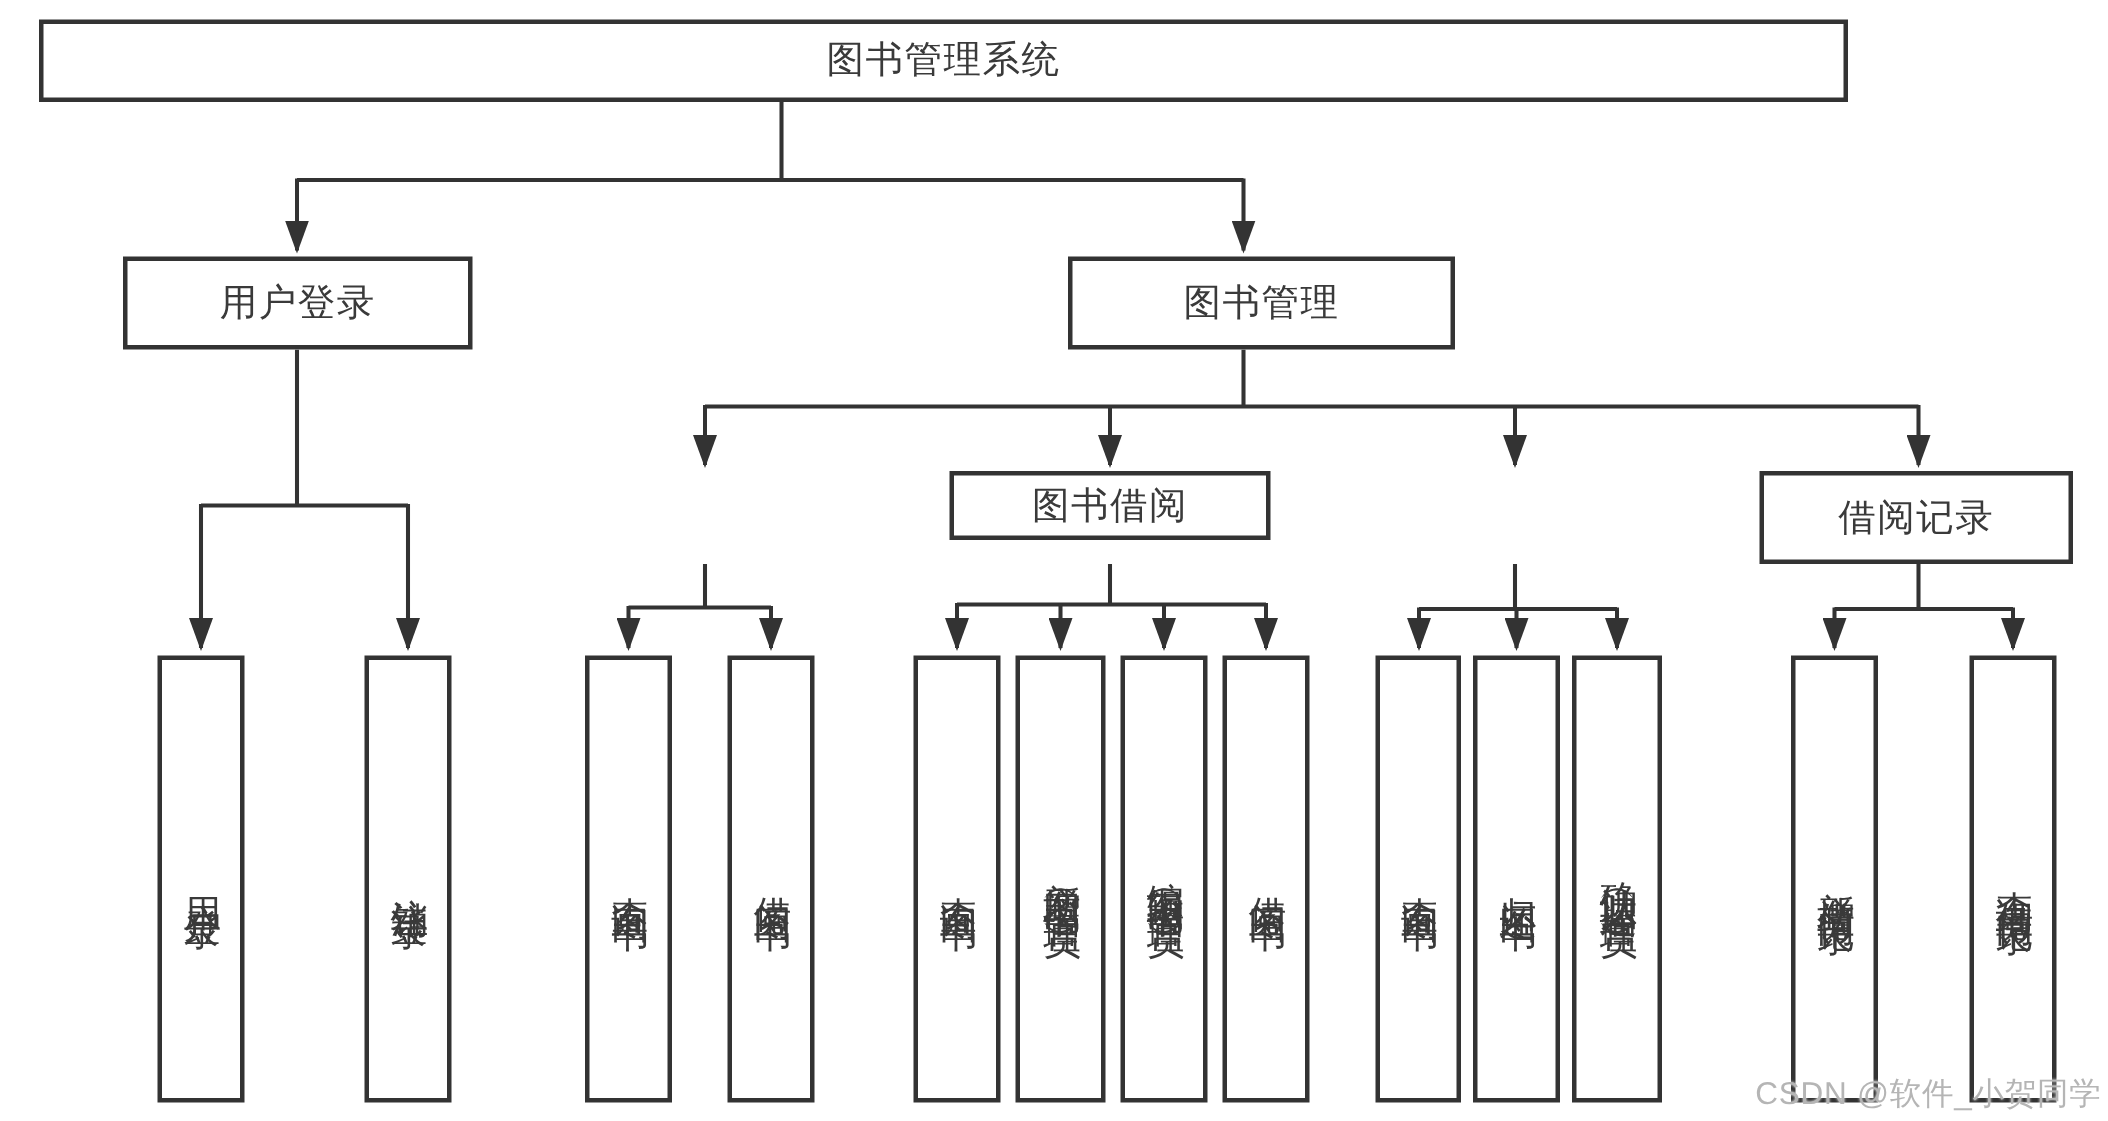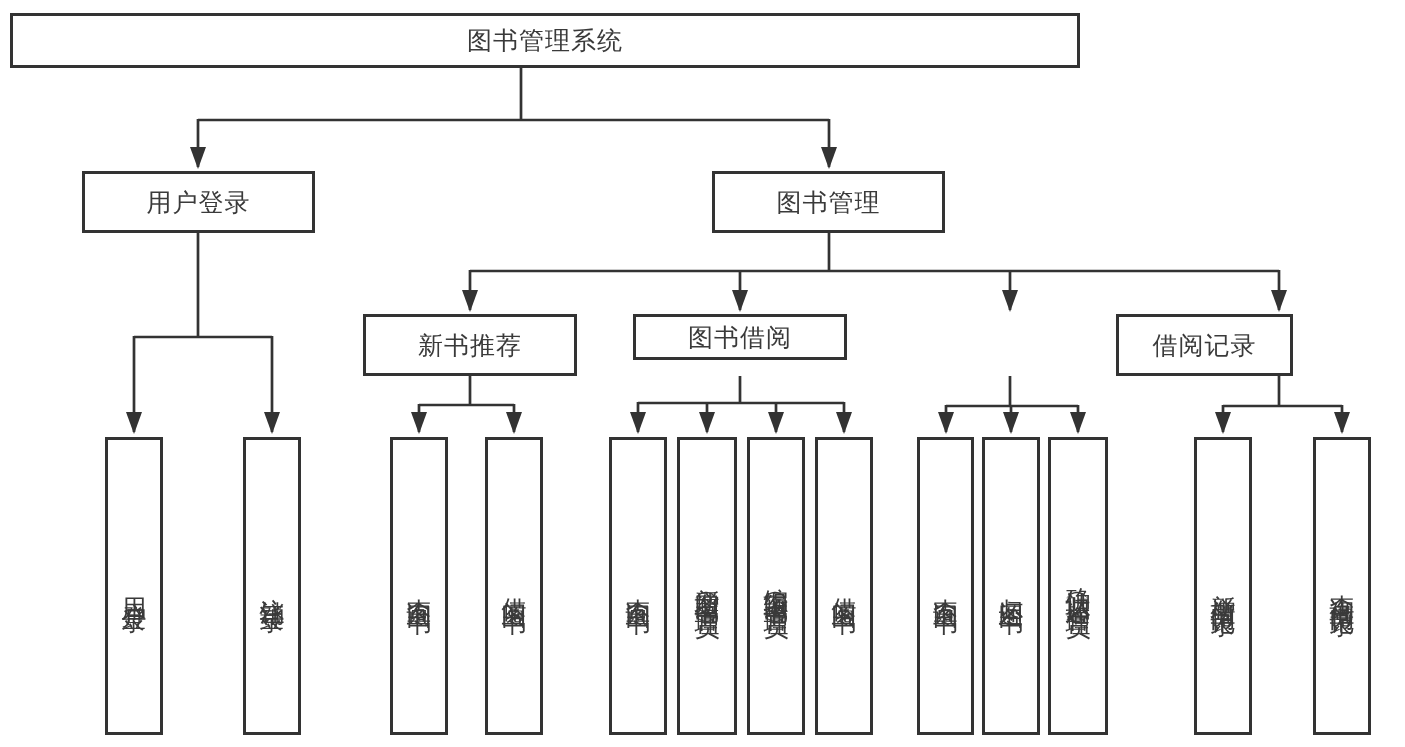--- a/index.html
+++ b/index.html
@@ -77,41 +77,41 @@
     <line class="wire" x1="707" y1="402" x2="707" y2="432" marker-end="url(#arrow)"></line>
     <line class="wire" x1="776" y1="402" x2="776" y2="432" marker-end="url(#arrow)"></line>
     <line class="wire" x1="844" y1="402" x2="844" y2="432" marker-end="url(#arrow)"></line>
     <line class="wire" x1="946" y1="405" x2="946" y2="432" marker-end="url(#arrow)"></line>
     <line class="wire" x1="1011" y1="405" x2="1011" y2="432" marker-end="url(#arrow)"></line>
     <line class="wire" x1="1078" y1="405" x2="1078" y2="432" marker-end="url(#arrow)"></line>
     <line class="wire" x1="1223" y1="405" x2="1223" y2="432" marker-end="url(#arrow)"></line>
     <line class="wire" x1="1342" y1="405" x2="1342" y2="432" marker-end="url(#arrow)"></line>
   </svg>
 
-  <div class="box h" style="left:10px;top:13px;width:1070px;height:55px">图书管理系统</div>
+  <div class="box h" style="left:26px;top:13px;width:1206px;height:55px">图书管理系统</div>
 
   <div class="box h" style="left:82px;top:171px;width:233px;height:62px">用户登录</div>
-  <div class="box h" style="left:712px;top:171px;width:233px;height:62px">图书管理</div>
+  <div class="box h" style="left:712px;top:171px;width:258px;height:62px">图书管理</div>
 
-  <div class="box h" style="left:363px;top:314px;width:214px;height:62px">新书推荐</div>
   <div class="box h" style="left:633px;top:314px;width:214px;height:46px">图书借阅</div>
-  <div class="box h" style="left:1116px;top:314px;width:177px;height:62px">借阅记录</div>
+  <div class="box h" style="left:1173px;top:314px;width:209px;height:62px">借阅记录</div>
 
   <div class="box v" style="left:105px;top:437px;width:58px;height:298px">用户登录</div>
   <div class="box v" style="left:243px;top:437px;width:58px;height:298px">注销登录</div>
 
   <div class="box v" style="left:390px;top:437px;width:58px;height:298px">查询图书</div>
   <div class="box v" style="left:485px;top:437px;width:58px;height:298px">借阅图书</div>
 
   <div class="box v" style="left:609px;top:437px;width:58px;height:298px">查询图书</div>
   <div class="box v" style="left:677px;top:437px;width:60px;height:298px">新增图书（管理员）</div>
   <div class="box v" style="left:747px;top:437px;width:58px;height:298px">编辑图书（管理员）</div>
   <div class="box v" style="left:815px;top:437px;width:58px;height:298px">借阅图书</div>
 
   <div class="box v" style="left:917px;top:437px;width:57px;height:298px">查询图书</div>
   <div class="box v" style="left:982px;top:437px;width:58px;height:298px">归还图书</div>
   <div class="box v" style="left:1048px;top:437px;width:60px;height:298px">确认归还（管理员）</div>
 
   <div class="box v" style="left:1194px;top:437px;width:58px;height:298px">新增借阅记录</div>
   <div class="box v" style="left:1313px;top:437px;width:58px;height:298px">查询借阅记录</div>
 
+  <div class="watermark">CSDN @软件_小贺同学</div>
 
 </div>
 
 </body></html>

